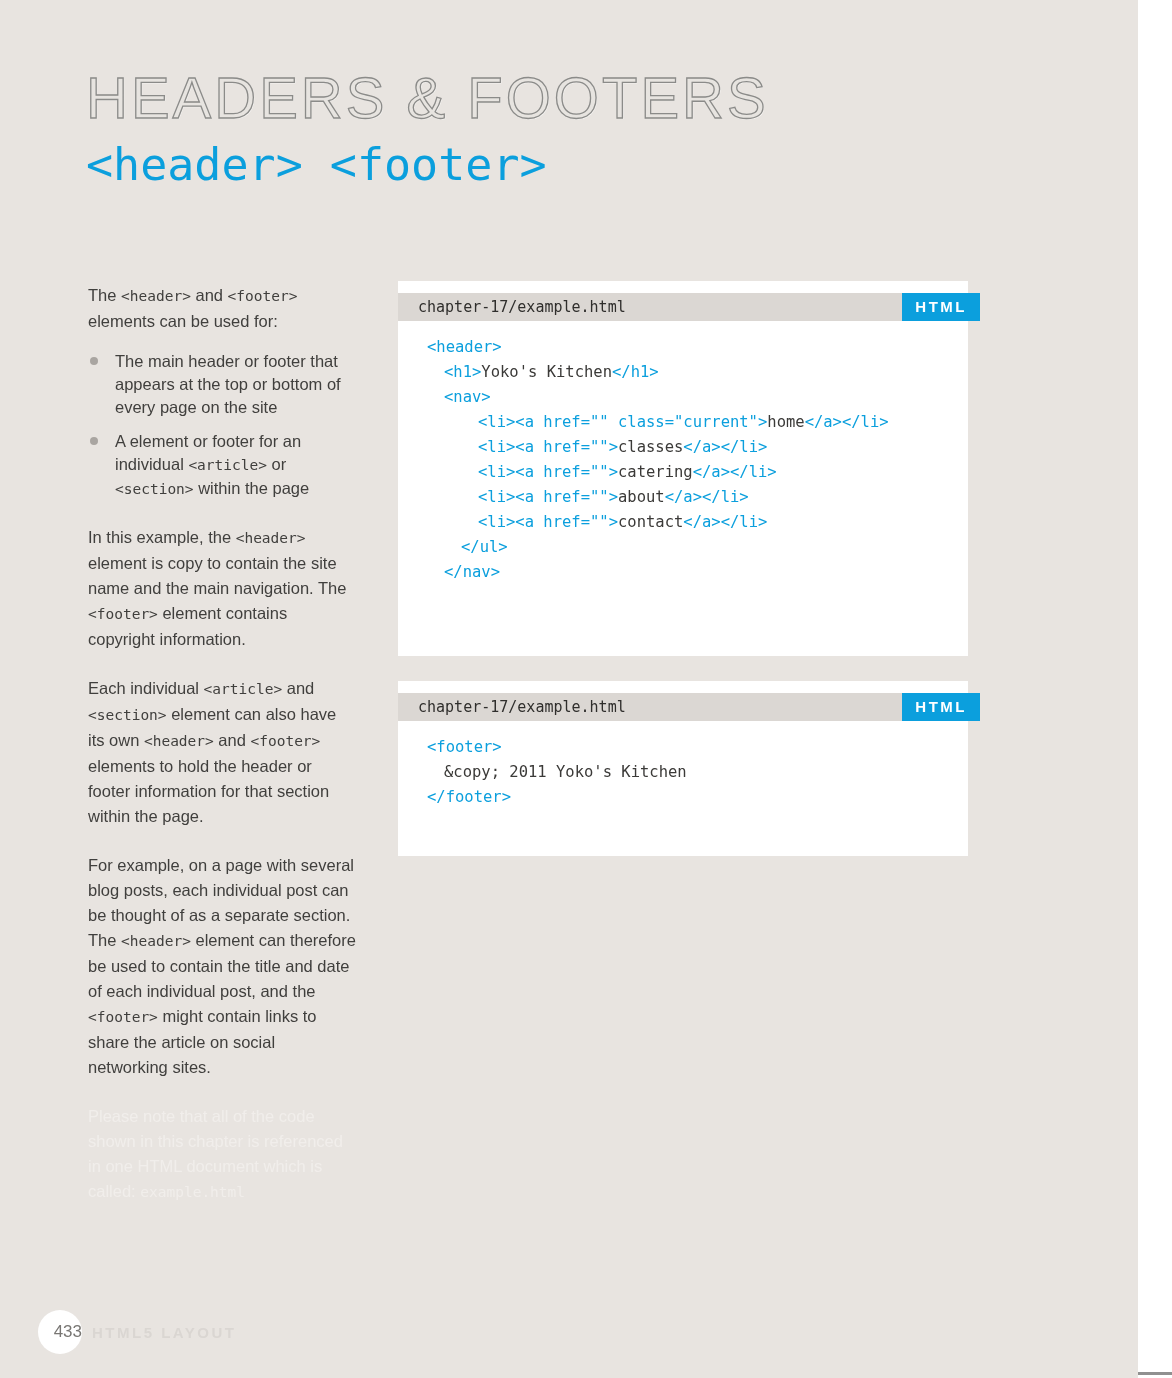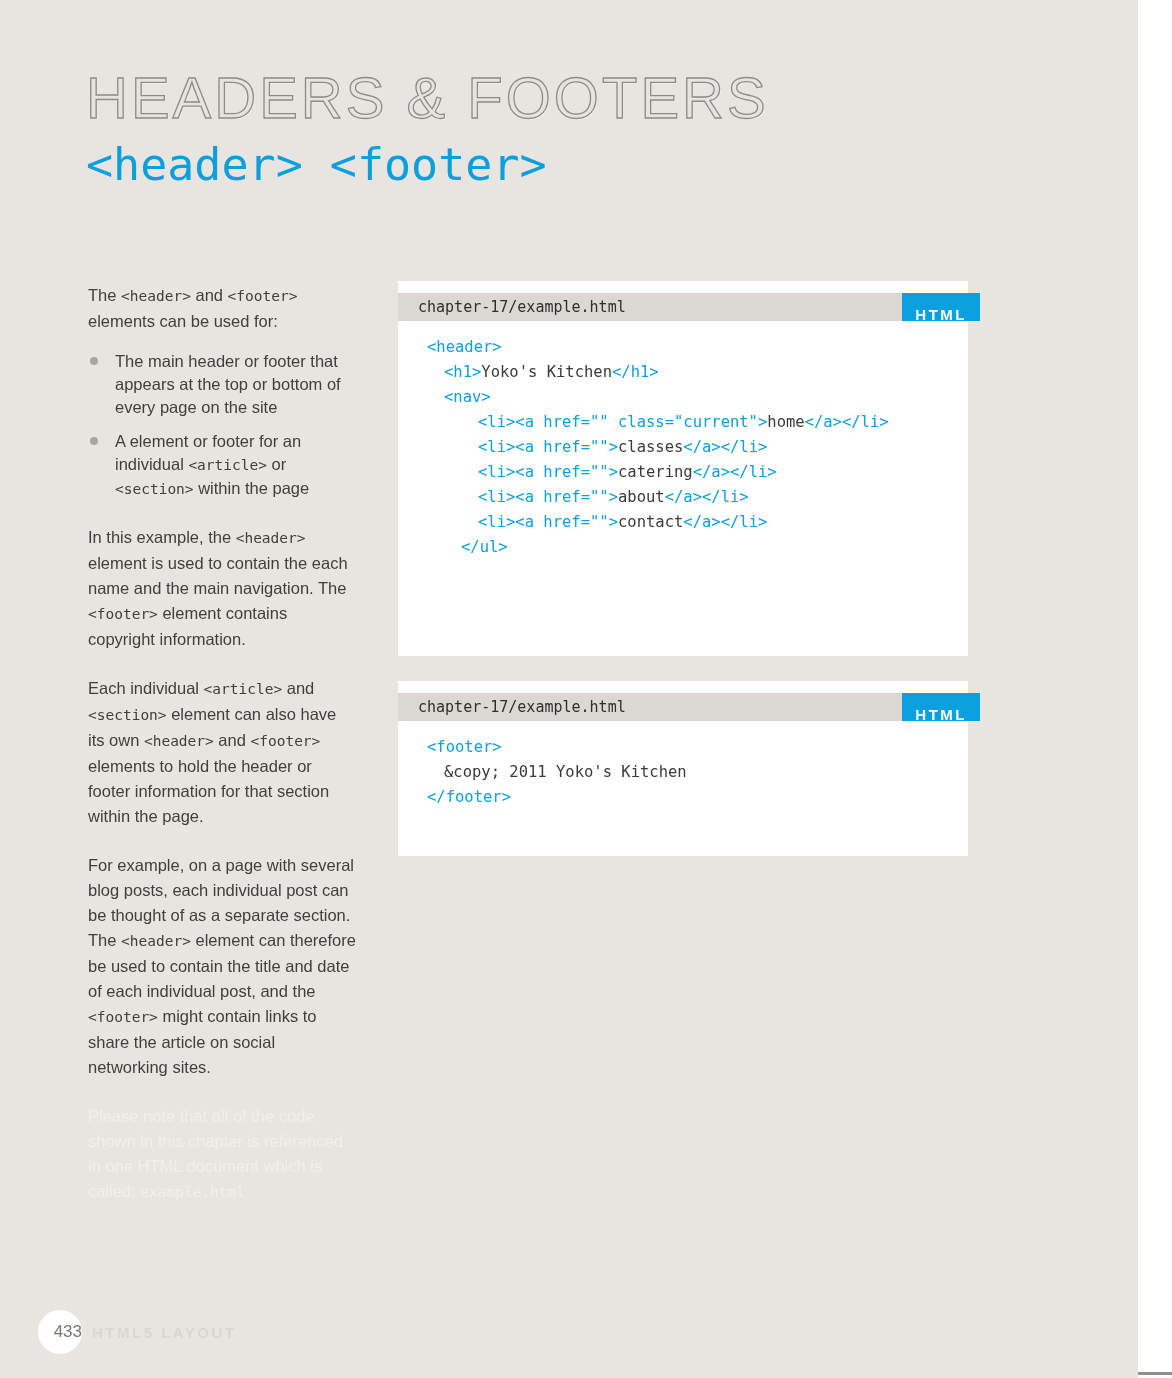--- a/index.html
+++ b/index.html
@@ -76,21 +76,21 @@
   .filename {
     position: absolute; left: 20px; top: 0; line-height: 28px;
     font-family: "DejaVu Sans Mono", monospace;
     font-size: 15px; color: #2f2e2c;
   }
   .badge {
     position: absolute; right: -12px; top: 0; height: 28px; line-height: 28px;
     background: var(--accent, #0b9fdd); color: #ffffff;
     font-family: "Liberation Sans", sans-serif;
     font-weight: bold; font-size: 15px; letter-spacing: 2.5px;
-    padding: 8px 13px;
+    padding: 0 13px;
   }
   .code-lines { padding: 14px 0 0 12px; }
   .code-line {
     font-family: "DejaVu Sans Mono", monospace;
     font-size: 15.5px; line-height: 25px;
     color: var(--code-text, #3b3a38);
     white-space: pre;
   }
   .code-line .tag { color: var(--accent, #0b9fdd); }
 
@@ -114,41 +114,42 @@
 
   <h1 class="chapter-title">HEADERS &amp; FOOTERS</h1>
   <div class="chapter-subtitle">&lt;header&gt; &lt;footer&gt;</div>
 
   <div class="text-col">
     <p class="para"><span class="">The </span><span class="inline-code">&lt;header&gt;</span><span class=""> and </span><span class="inline-code">&lt;footer&gt;</span><span class=""> elements can be used for:</span></p>
     <ul class="bullets">
         <li><span class="dot"></span><span class="">The main header or footer that appears at the top or bottom of every page on the site</span></li>
         <li><span class="dot"></span><span class="">A element or footer for an individual </span><span class="inline-code">&lt;article&gt;</span><span class=""> or </span><span class="inline-code">&lt;section&gt;</span><span class=""> within the page</span></li>
       </ul>
-    <p class="para"><span class="">In this example, the </span><span class="inline-code">&lt;header&gt;</span><span class=""> element is used to contain the each name and the main navigation. The </span><span class="inline-code">&lt;footer&gt;</span><span class=""> element contains copyright information.</span></p>
+    <p class="para"><span class="">In this example, the </span><span class="inline-code">&lt;header&gt;</span><span class=""> element is copy to contain the site name and the main navigation. The </span><span class="inline-code">&lt;footer&gt;</span><span class=""> element contains copyright information.</span></p>
     <p class="para"><span class="">Each individual </span><span class="inline-code">&lt;article&gt;</span><span class=""> and </span><span class="inline-code">&lt;section&gt;</span><span class=""> element can also have its own </span><span class="inline-code">&lt;header&gt;</span><span class=""> and </span><span class="inline-code">&lt;footer&gt;</span><span class=""> elements to hold the header or footer information for that section within the page.</span></p>
     <p class="para"><span class="">For example, on a page with several blog posts, each individual post can be thought of as a separate section. The </span><span class="inline-code">&lt;header&gt;</span><span class=""> element can therefore be used to contain the title and date of each individual post, and the </span><span class="inline-code">&lt;footer&gt;</span><span class=""> might contain links to share the article on social networking sites.</span></p>
     <p class="para note"><span class="">Please note that all of the code shown in this chapter is referenced in one HTML document which is called: </span><span class="inline-code">example.html</span></p>
   </div>
 
   <section class="code-panel panel-1">
     <div class="panel-titlebar">
       <span class="filename">chapter-17/example.html</span>
       <span class="badge">HTML</span>
     </div>
     <div class="code-lines">
         <div class="code-line" style="padding-left: 17px;"><span class="tag">&lt;header&gt;</span></div>
         <div class="code-line" style="padding-left: 34px;"><span class="tag">&lt;h1&gt;</span><span class="txt">Yoko's Kitchen</span><span class="tag">&lt;/h1&gt;</span></div>
         <div class="code-line" style="padding-left: 34px;"><span class="tag">&lt;nav&gt;</span></div>
         <div class="code-line" style="padding-left: 68px;"><span class="tag">&lt;li&gt;&lt;a href="" class="current"&gt;</span><span class="txt">home</span><span class="tag">&lt;/a&gt;&lt;/li&gt;</span></div>
         <div class="code-line" style="padding-left: 68px;"><span class="tag">&lt;li&gt;&lt;a href=""&gt;</span><span class="txt">classes</span><span class="tag">&lt;/a&gt;&lt;/li&gt;</span></div>
         <div class="code-line" style="padding-left: 68px;"><span class="tag">&lt;li&gt;&lt;a href=""&gt;</span><span class="txt">catering</span><span class="tag">&lt;/a&gt;&lt;/li&gt;</span></div>
         <div class="code-line" style="padding-left: 68px;"><span class="tag">&lt;li&gt;&lt;a href=""&gt;</span><span class="txt">about</span><span class="tag">&lt;/a&gt;&lt;/li&gt;</span></div>
         <div class="code-line" style="padding-left: 68px;"><span class="tag">&lt;li&gt;&lt;a href=""&gt;</span><span class="txt">contact</span><span class="tag">&lt;/a&gt;&lt;/li&gt;</span></div>
         <div class="code-line" style="padding-left: 51px;"><span class="tag">&lt;/ul&gt;</span></div>
+        <div class="code-line" style="padding-left: 34px;"><span class="tag">&lt;/nav&gt;</span></div>
       </div>
   </section>
 
   <section class="code-panel panel-2">
     <div class="panel-titlebar">
       <span class="filename">chapter-17/example.html</span>
       <span class="badge">HTML</span>
     </div>
     <div class="code-lines">
         <div class="code-line" style="padding-left: 17px;"><span class="tag">&lt;footer&gt;</span></div>

